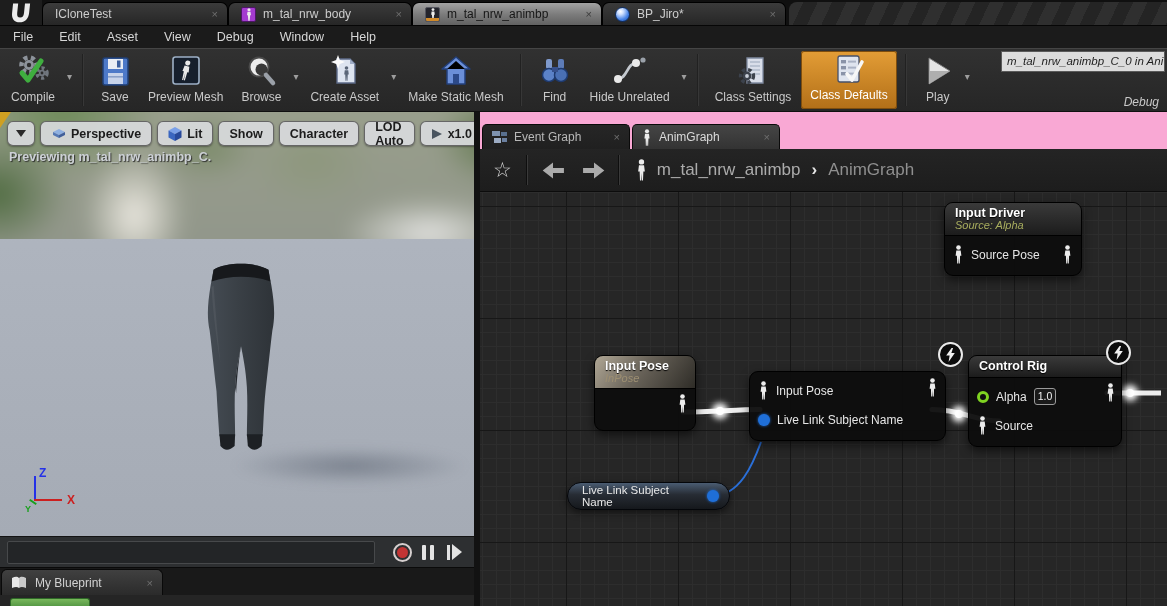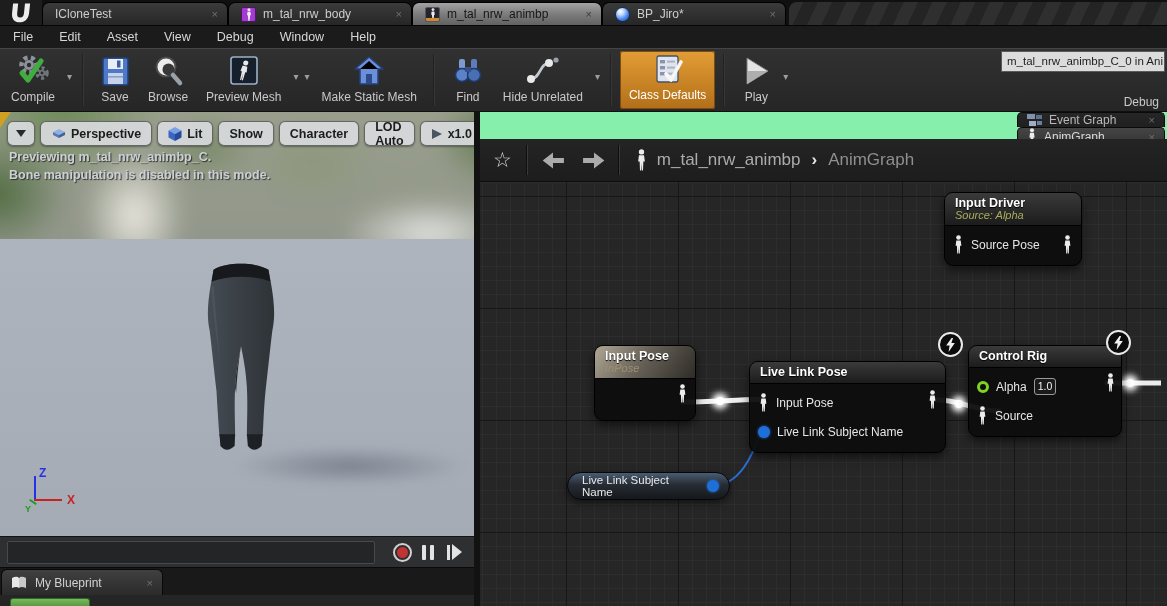--- a/index.html
+++ b/index.html
@@ -31,21 +31,21 @@
   
   .toolbar { display:flex; align-items:stretch; height:64px; background:linear-gradient(#313131,#262626);
              border-top:1px solid #454545; border-bottom:1px solid #101010; padding:0 2px; }
   .tbtn { display:flex; flex-direction:column; align-items:center; justify-content:flex-end; gap:3px;
           padding:5px 9px 7px; color:#c9c9c9; font-size:12px; white-space:nowrap; }
   .tbtn .ticon { height:33px; display:flex; align-items:flex-end; }
   .tbtn.orange { background:linear-gradient(#e39d36,#b26f18); border-radius:3px; margin:2px 1px; color:#fff;
                  box-shadow:inset 0 0 0 1px #7e4d0d; }
   .tcaret { align-self:center; color:#9d9d9d; font-size:10px; padding:0 3px; margin-top:-8px; }
   .tsep { width:2px; margin:5px 7px; background:linear-gradient(90deg,#161616,#424242); }
-  .debug-box { margin-left:auto; display:flex; flex-direction:column; align-items:flex-end; justify-content:center; gap:23px; padding-right:0; }
+  .debug-box { margin-left:auto; display:flex; flex-direction:column; align-items:flex-end; justify-content:center; gap:23px; padding-right:0;font-style:italic; }
   .debug-field { width:164px; height:21px; background:#dcdcdc; border:1px solid #5a5a5a; color:#1f1f1f;
                  font-size:11.5px; padding:3px 5px; white-space:nowrap; overflow:hidden; }
   .debug-label { font-size:12px; color:#c9c9c9; padding-right:6px; }
 
   
   .main { display:flex; height:494px; }
   .left-panel { width:480px; flex:0 0 480px; display:flex; flex-direction:column; background:#202020; border-right:6px solid #121212; }
 
   
   .viewport { position:relative; height:424px; overflow:hidden; background:linear-gradient(180deg,#b2b8c2 0%,#abb1bb 55%,#a5abb5 100%); }
@@ -95,21 +95,21 @@
   .mybp-row { height:28px; background:#191919; display:flex; align-items:flex-end; border-top:1px solid #0a0a0a; }
   .mybp-tab { width:162px; height:26px; margin-left:1px; display:flex; align-items:center; gap:8px; padding:0 9px;
               background:linear-gradient(#404040,#2b2b2b); border:1px solid #090909; border-bottom:none;
               border-radius:6px 6px 0 0; color:#d2d2d2; font-size:12px; }
   .mybp-body { flex:1; background:#252525; position:relative; }
   .addnew-sliver { position:absolute; left:10px; top:3px; width:80px; height:10px; border-radius:3px 3px 0 0;
                    background:linear-gradient(#79b85c,#4e9140); border:1px solid #2e6a27; border-bottom:none; }
 
   
   .right-panel { flex:1; display:flex; flex-direction:column; min-width:0; }
-  .graph-tabs { height:27px; background:#86efac; display:flex; align-items:flex-end; padding-left:2px;flex-direction:column; }
+  .graph-tabs { height:37px; background:#f9a8d4; display:flex; align-items:flex-end; padding-left:2px; }
   .gtab { height:25px; min-width:148px; display:flex; align-items:center; gap:7px; padding:0 9px;
           background:linear-gradient(#262626,#202020); border:1px solid #0a0a0a; border-bottom:none;
           border-radius:5px 5px 0 0; color:#b8b8b8; font-size:12px; margin-right:2px; }
   .gtab.active { background:linear-gradient(#454545,#333333); color:#dadada; }
   .gtab .tab-close { padding-left:18px; }
   .crumb-bar { height:43px; background:linear-gradient(#242424,#1d1d1d); border-bottom:1px solid #0c0c0c;
                display:flex; align-items:center; padding:0 7px; gap:9px; }
   .star-btn { font-size:21px; color:#d2d2d2; padding:0 6px; }
   .csep { width:1px; height:30px; background:#3a3a3a; box-shadow:-1px 0 0 #0e0e0e; }
   .nav-arrow { display:flex; align-items:center; padding:0 5px; }
@@ -247,39 +247,50 @@
             <rect x="17" y="4.5" width="3.5" height="7" fill="#3c5f9e"></rect>
           <rect x="8" y="17" width="15" height="11" fill="#c7d3ea"></rect>
             <rect x="8" y="20" width="15" height="1.6" fill="#8aa0c8"></rect>
         </svg>
       </span>
       <span>Save</span>
     </div>
     <div class="tbtn">
       <span class="ticon">
         <svg width="32" height="32" viewBox="0 0 32 32">
-          <circle cx="14" cy="12" r="9.5" fill="#ececec" stroke="#4a4a4a" stroke-width="2"></circle>
-          <circle cx="16.5" cy="14.5" r="6" fill="#383838"></circle>
-          <line x1="21" y1="20" x2="28" y2="28" stroke="#9aa0a8" stroke-width="4.5" stroke-linecap="round"></line>
-        </svg>
-      </span>
-      <span>Browse</span>
-    </div>
-    <div class="tbtn">
-      <span class="ticon">
-        <svg width="32" height="32" viewBox="0 0 32 32">
           <rect x="3" y="2" width="26" height="27" rx="2.5" fill="#161f2c" stroke="#9db0c6" stroke-width="1.6"></rect>
           <g transform="rotate(14 16 15)">
               <use href="#sym-person" x="10" y="5" width="12" height="21" fill="#e8e8e8"></use>
             </g>
         </svg>
       </span>
       <span>Preview Mesh</span>
     </div>
+    <div class="tbtn">
+      <span class="ticon">
+        <svg width="32" height="32" viewBox="0 0 32 32">
+          <circle cx="14" cy="12" r="9.5" fill="#ececec" stroke="#4a4a4a" stroke-width="2"></circle>
+          <circle cx="16.5" cy="14.5" r="6" fill="#383838"></circle>
+          <line x1="21" y1="20" x2="28" y2="28" stroke="#9aa0a8" stroke-width="4.5" stroke-linecap="round"></line>
+        </svg>
+      </span>
+      <span>Browse</span>
+    </div>
     <div class="tcaret">▾</div>
+    <div class="tbtn">
+      <span class="ticon">
+        <svg width="32" height="33" viewBox="0 0 32 33">
+          <path d="M8,5 L21,5 L26,10 L26,29 L8,29 Z" fill="#dde4f0" stroke="#5c6a88" stroke-width="1.4"></path>
+          <path d="M21,5 L21,10 L26,10 Z" fill="#9fadc6"></path>
+          <use href="#sym-person" x="13" y="12" width="9" height="15" fill="#5a6678"></use>
+          <path d="M9,1 L10.8,6 L16,8 L10.8,10 L9,15 L7.2,10 L2,8 L7.2,6 Z" fill="#fcfcfc"></path>
+        </svg>
+      </span>
+      <span>Create Asset</span>
+    </div>
     <div class="tcaret">▾</div>
     <div class="tbtn">
       <span class="ticon">
         <svg width="32" height="32" viewBox="0 0 32 32">
           <polygon points="16,2 30,14 25,14 25,29 7,29 7,14 2,14" fill="#6b8fd8" stroke="#23407c" stroke-width="1.5" stroke-linejoin="round"></polygon>
           <polygon points="16,6 25,14 7,14" fill="#8fadе8"></polygon>
           <rect x="13" y="19" width="6" height="10" fill="#2c4a8a"></rect>
         </svg>
       </span>
       <span>Make Static Mesh</span>
@@ -305,20 +316,32 @@
           <circle cx="5" cy="24" r="4" fill="#e9e9e9"></circle>
           <circle cx="23" cy="8" r="4" fill="#e9e9e9"></circle>
           <circle cx="30" cy="5" r="2.6" fill="#9aa1a9"></circle>
         </svg>
       </span>
       <span>Hide Unrelated</span>
     </div>
     <div class="tcaret">▾</div>
     <div class="tsep"></div>
 
+    <div class="tbtn">
+      <span class="ticon">
+        <svg width="32" height="32" viewBox="0 0 32 32">
+          <path d="M10,3 L26,3 L26,28 L10,28 Z" fill="#d9dee9" stroke="#7f8aa0" stroke-width="1.3"></path>
+          <path d="M13,7 H23 M13,11 H23 M13,15 H23 M13,19 H23" stroke="#9aa5ba" stroke-width="1.2"></path>
+          <circle cx="10" cy="21" r="6.5" fill="none" stroke="#3c424c" stroke-width="3.4" stroke-dasharray="3.4 2.8"></circle>
+          <circle cx="10" cy="21" r="4.4" fill="#3c424c"></circle>
+            <circle cx="10" cy="21" r="1.9" fill="#c9cfd9"></circle>
+        </svg>
+      </span>
+      <span>Class Settings</span>
+    </div>
     <div class="tbtn orange">
       <span class="ticon">
         <svg width="32" height="32" viewBox="0 0 32 32">
           <rect x="5" y="3" width="21" height="26" rx="2" fill="#dfe4ee" stroke="#46506a" stroke-width="1.3"></rect>
           <rect x="8" y="7" width="5" height="3.4" fill="#8a93a8"></rect>
             <rect x="15" y="7.6" width="8" height="2" fill="#aab2c4"></rect>
           <rect x="8" y="13" width="5" height="3.4" fill="#8a93a8"></rect>
             <rect x="15" y="13.6" width="8" height="2" fill="#aab2c4"></rect>
           <rect x="8" y="19" width="5" height="3.4" fill="#8a93a8"></rect>
             <rect x="15" y="19.6" width="8" height="2" fill="#aab2c4"></rect>
@@ -416,21 +439,20 @@
           <div class="vbtn">
             <svg width="12" height="12" viewBox="0 0 12 12">
                 <polygon points="1,1 11,6 1,11" fill="#4a5560"></polygon>
               </svg>
             <span>x1.0</span>
           </div>
         </div>
 
         <div class="vp-note">
           <div>Previewing m_tal_nrw_animbp_C.</div>
-          <div>Bone manipulation is disabled in this mode.</div>
         </div>
       </div>
 
       <div class="transport">
         <div class="scrub"></div>
         <div class="tp-btn">
           <span class="rec-ring">
               <span class="rec-dot"></span>
             </span>
         </div>
@@ -553,23 +575,20 @@
             <div class="nsub tan">InPose</div>
           </div>
           <div class="nbody" style="height:36px;">
             <svg class="pp pin-out" style="right:7px; top:5px;" viewBox="0 0 10 19">
                 <use href="#sym-person"></use>
               </svg>
           </div>
         </div>
 
         <div class="node" style="left:269px; top:179px; width:197px;">
-          <div class="nhead">
-            <div class="ntitle">Live Link Pose</div>
-          </div>
           <div class="nbody">
             <div class="prow">
               <svg class="pp" viewBox="0 0 10 19">
                   <use href="#sym-person"></use>
                 </svg>
               <span>Input Pose</span>
             </div>
             <div class="prow">
               <span class="dot-blue"></span>
               <span>Live Link Subject Name</span>

